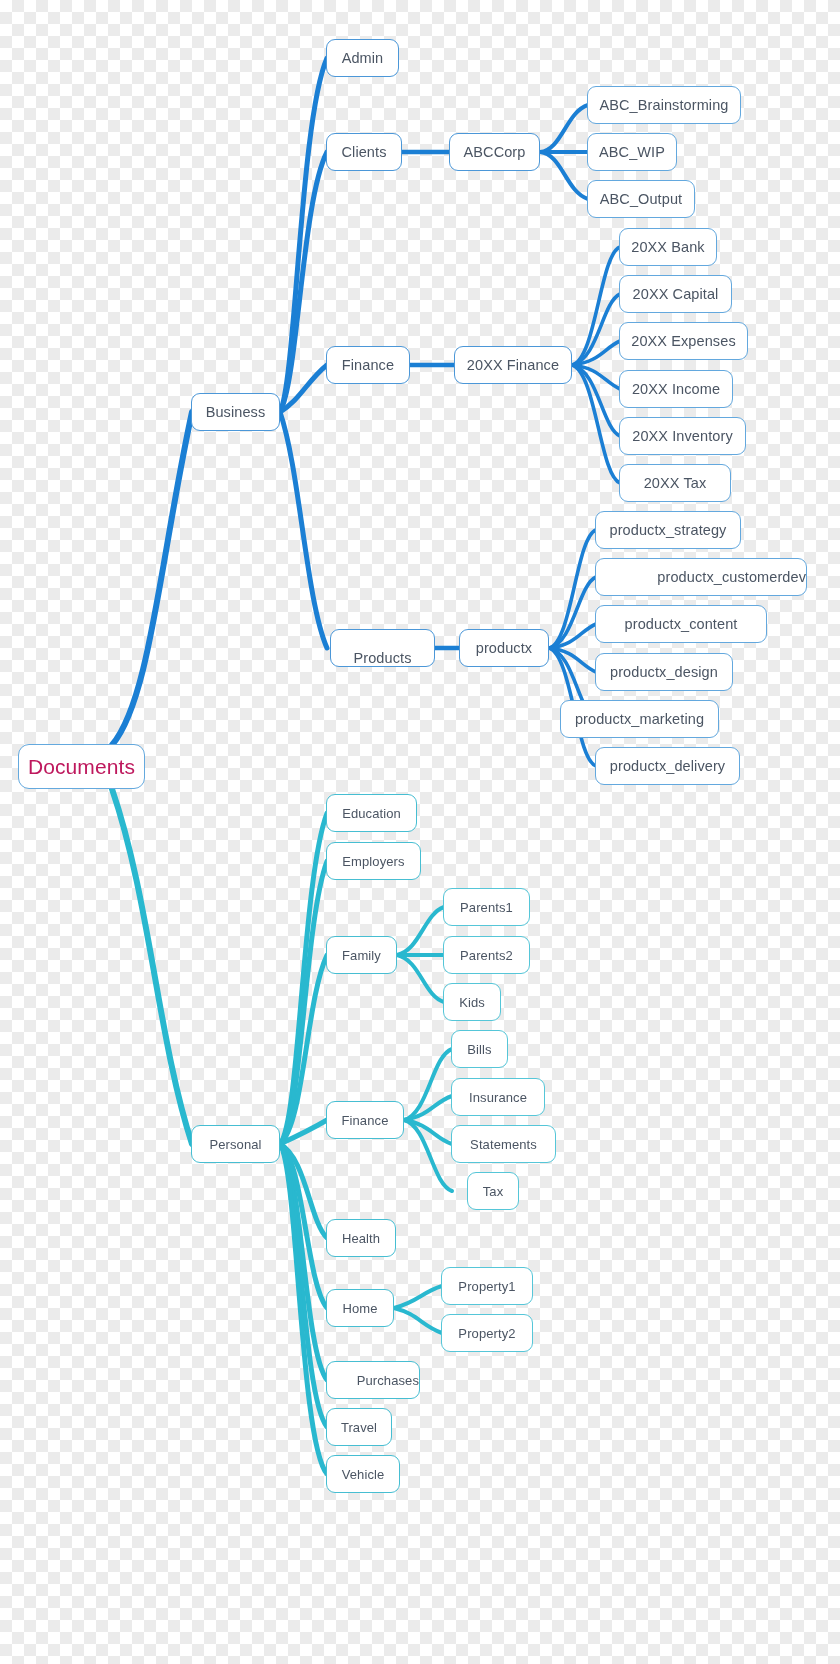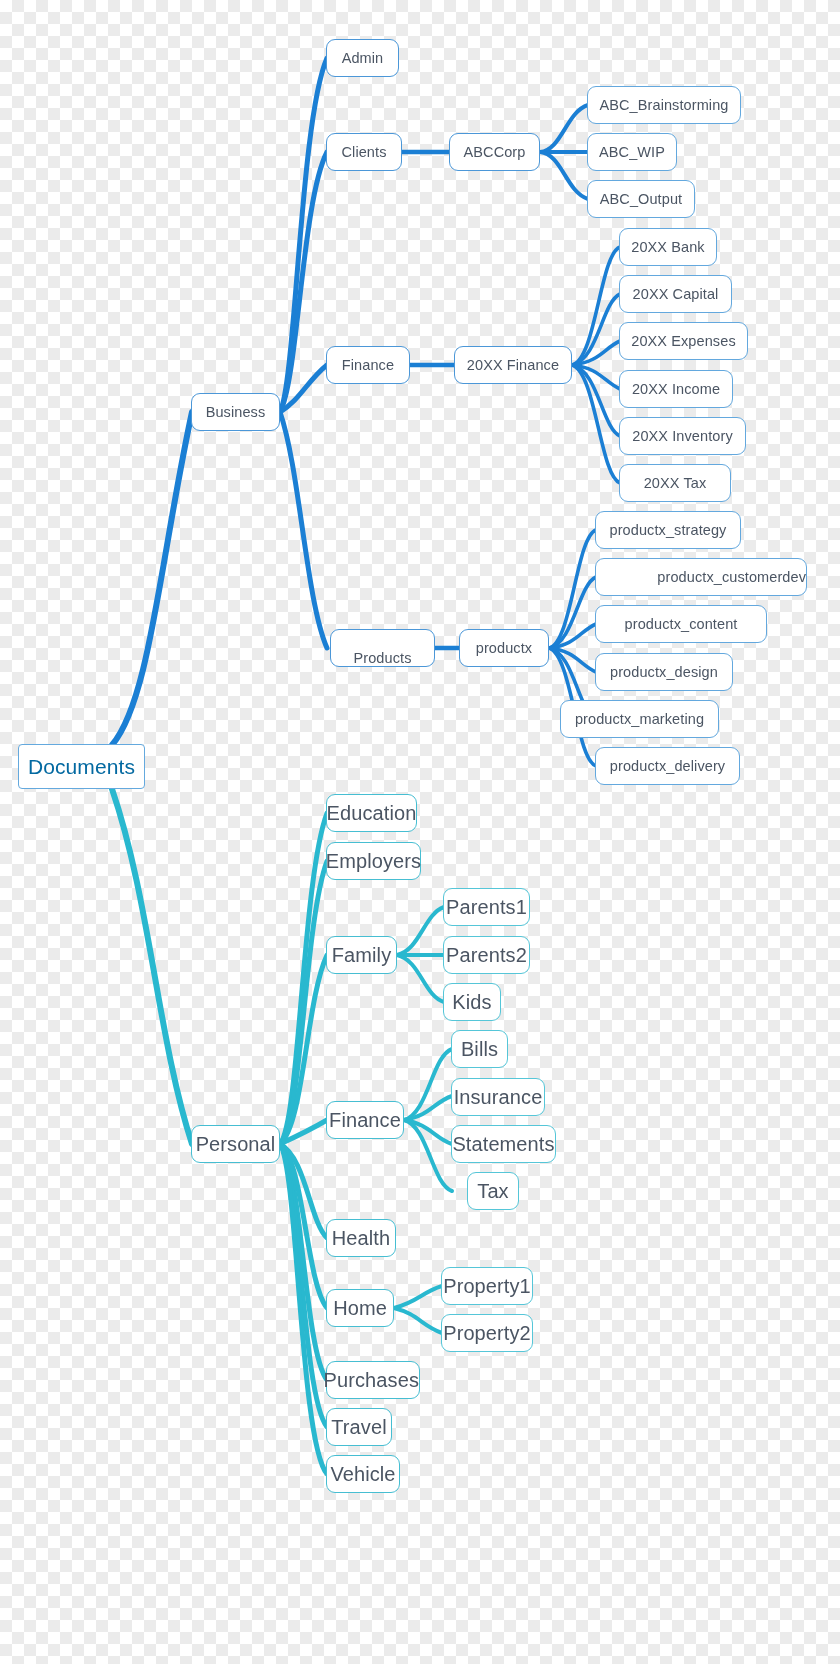--- a/index.html
+++ b/index.html
@@ -38,33 +38,33 @@
     justify-content: center;
     background: #ffffff;
     border-radius: 9px;
     white-space: nowrap;
     color: #4b5563;
     letter-spacing: .1px;
   }
   .node.root {
     border: 1.3px solid #64a9de;
     font-size: 21px;
-    border-radius: 4px;
-    color: #0369a1;
+    border-radius: 11px;
+    color: #be185d;
   }
   .node.blue {
     border: 1.3px solid #4b97d8;
     font-size: 14.5px;
   }
   .node.blue.lvl3 {
     border-color: #63a8de;
   }
   .node.teal {
     border: 1.3px solid #46bed2;
-    font-size: 20px;
+    font-size: 13px;
   }
   .node.teal.lvl3 {
     border-color: #55c6d8;
   }
 </style>
 </head>
 <body>
 
 <div id="canvas">
 

